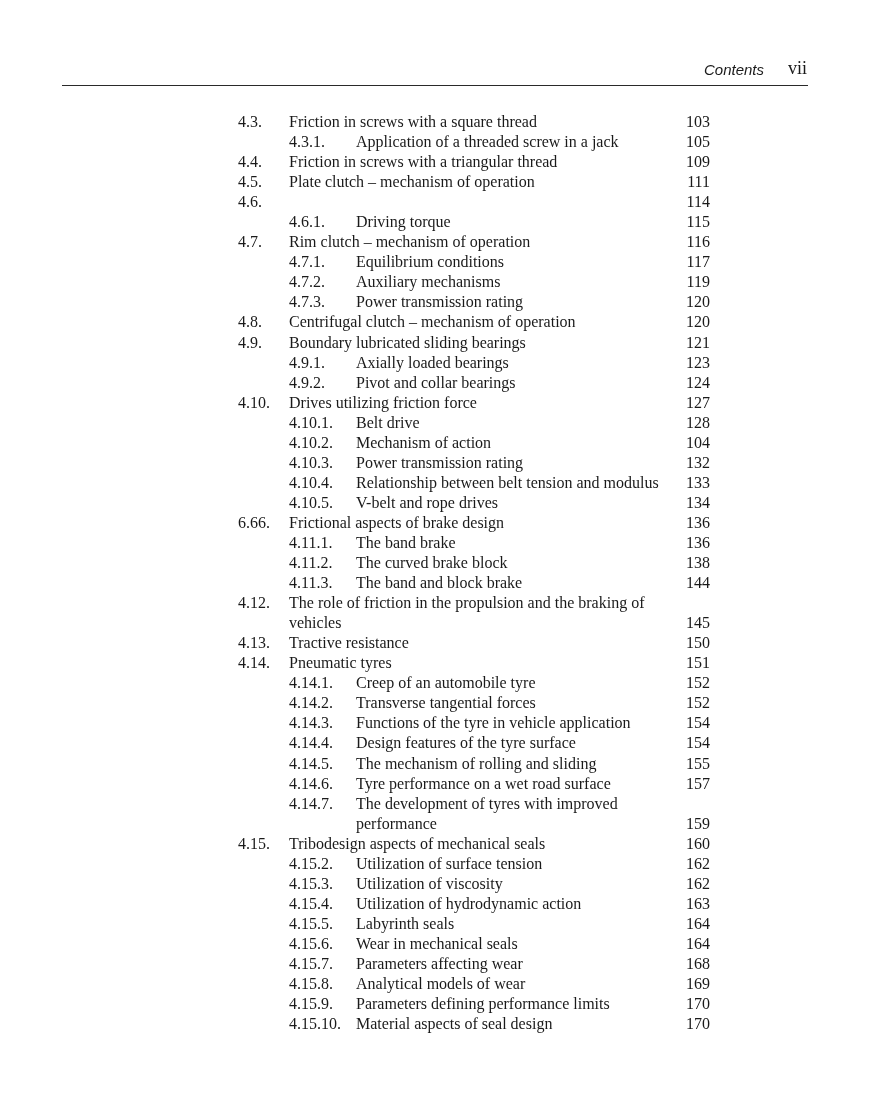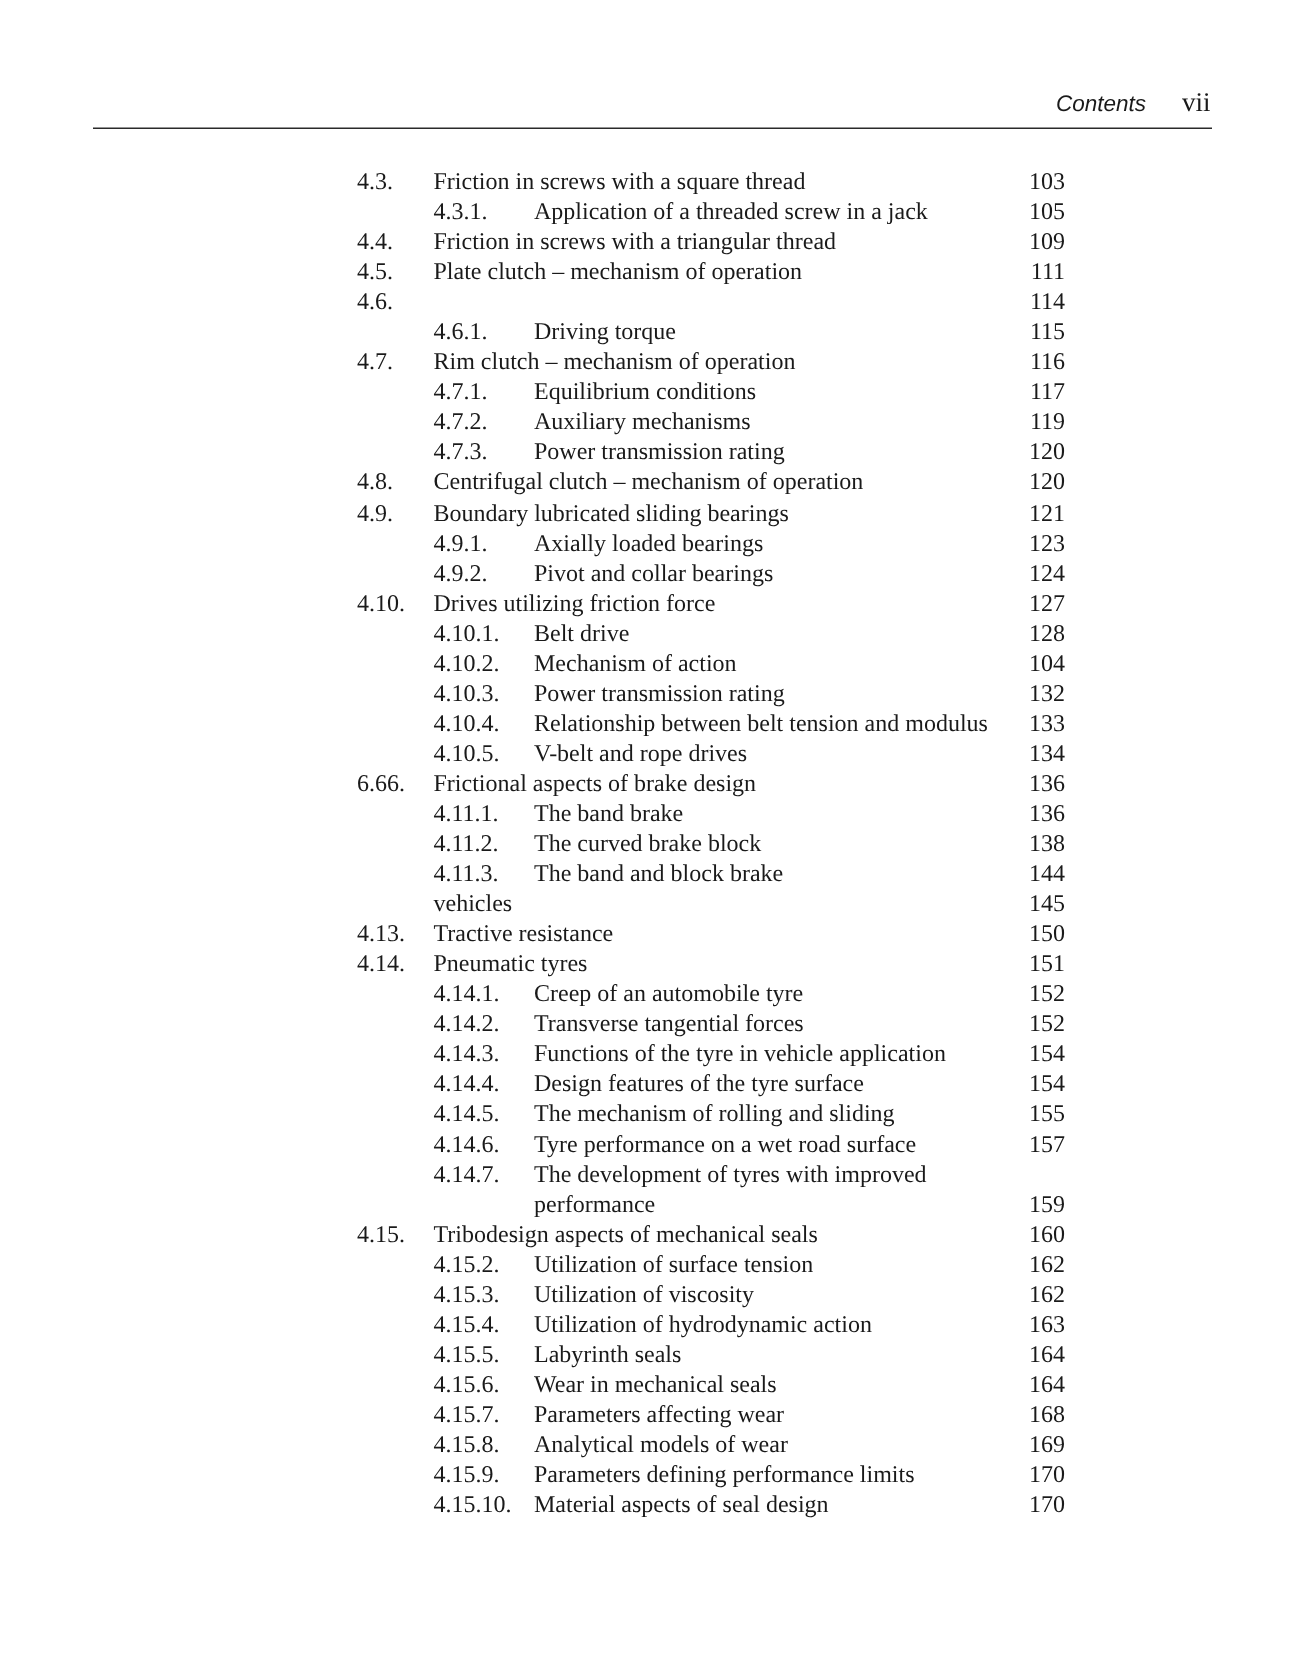--- a/index.html
+++ b/index.html
@@ -194,20 +194,25 @@
       <span class="num">4.11.2.</span>
       <span class="title">The curved brake block</span>
       <span class="page">138</span>
     </div>
     <div class="row lvl2">
       <span class="num">4.11.3.</span>
       <span class="title">The band and block brake</span>
       <span class="page">144</span>
     </div>
     <div class="row lvl1">
+      <span class="num">4.12.</span>
+      <span class="title">The role of friction in the propulsion and the braking of</span>
+      <span class="page"></span>
+    </div>
+    <div class="row lvl1">
       <span class="num"></span>
       <span class="title">vehicles</span>
       <span class="page">145</span>
     </div>
     <div class="row lvl1">
       <span class="num">4.13.</span>
       <span class="title">Tractive resistance</span>
       <span class="page">150</span>
     </div>
     <div class="row lvl1">

